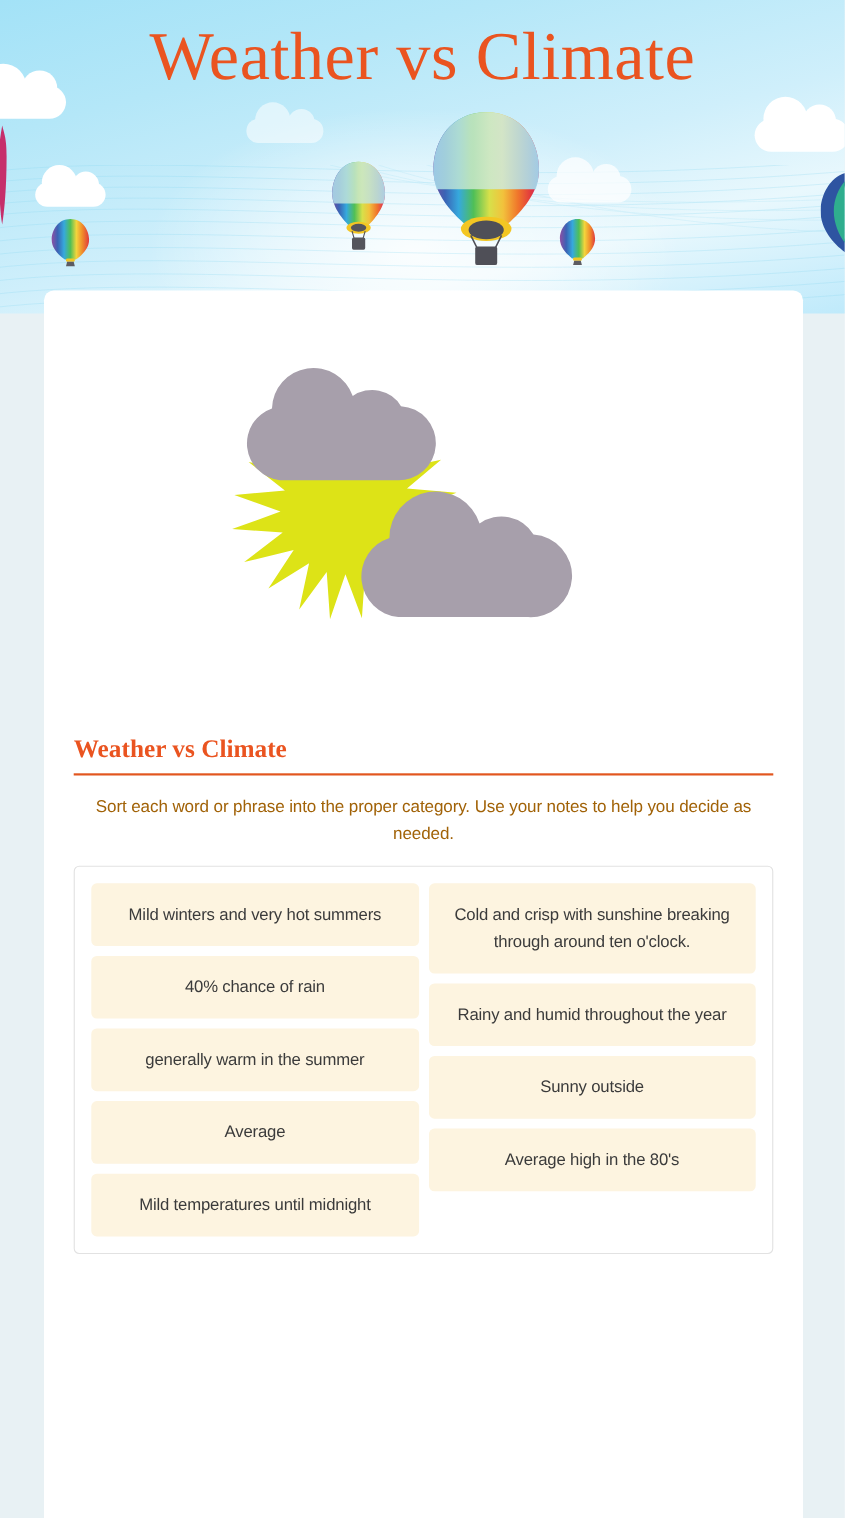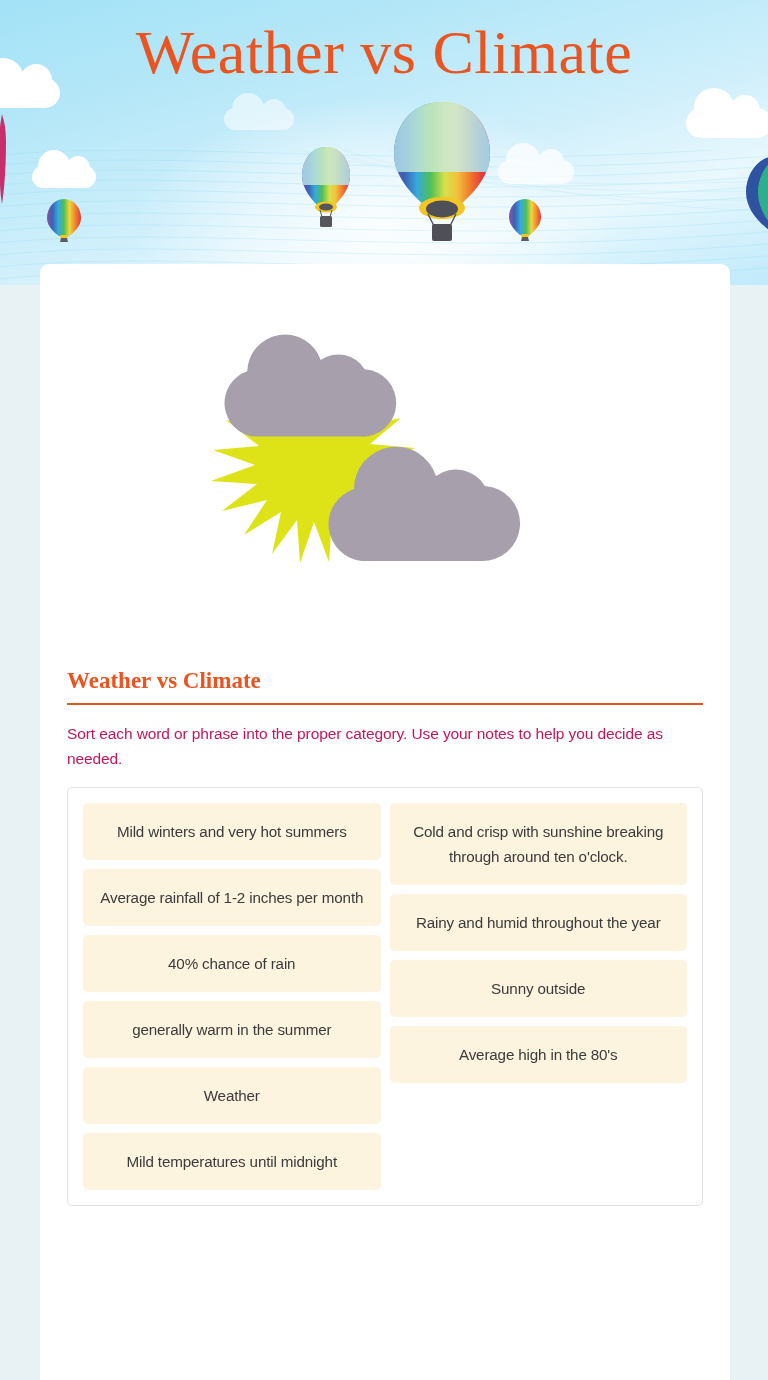--- a/index.html
+++ b/index.html
@@ -106,22 +106,23 @@
     color: #ea5420;
     padding-bottom: 9px;
     margin-top: 14px;
   }
   .ws-rule { height: 2px; background: #e2561f; width: 100%; }
 
   .ws-instructions {
     margin-top: 16px;
     font-size: 15.5px;
     line-height: 25px;
-    color: #be185d;
+    color: #a16207;
     letter-spacing: -.1px;
+    text-align: center;
   }
 
   .cards-frame {
     margin-top: 16px;
     border: 1px solid #e2e2e2;
     border-radius: 5px;
     padding: 15px;
     display: flex;
     gap: 9px;
     align-items: flex-start;
@@ -309,24 +310,23 @@
   </div>
 
   <div class="ws-body">
     <div class="ws-title">Weather vs Climate</div>
     <div class="ws-rule"></div>
     <div class="ws-instructions">Sort each word or phrase into the proper category.  Use your notes to help you decide as needed.</div>
 
     <div class="cards-frame">
       <div class="cards-col">
         <div class="word-card">Mild winters and very hot summers</div>
-        <div class="word-card">Average rainfall of 1-2 inches per month</div>
         <div class="word-card">40% chance of rain</div>
         <div class="word-card">generally warm in the summer</div>
-        <div class="word-card">Weather</div>
+        <div class="word-card">Average</div>
         <div class="word-card">Mild temperatures until midnight</div>
       </div>
       <div class="cards-col">
         <div class="word-card">Cold and crisp with sunshine breaking through around ten o'clock.</div>
         <div class="word-card">Rainy and humid throughout the year</div>
         <div class="word-card">Sunny outside</div>
         <div class="word-card">Average high in the 80's</div>
       </div>
     </div>
   </div>

